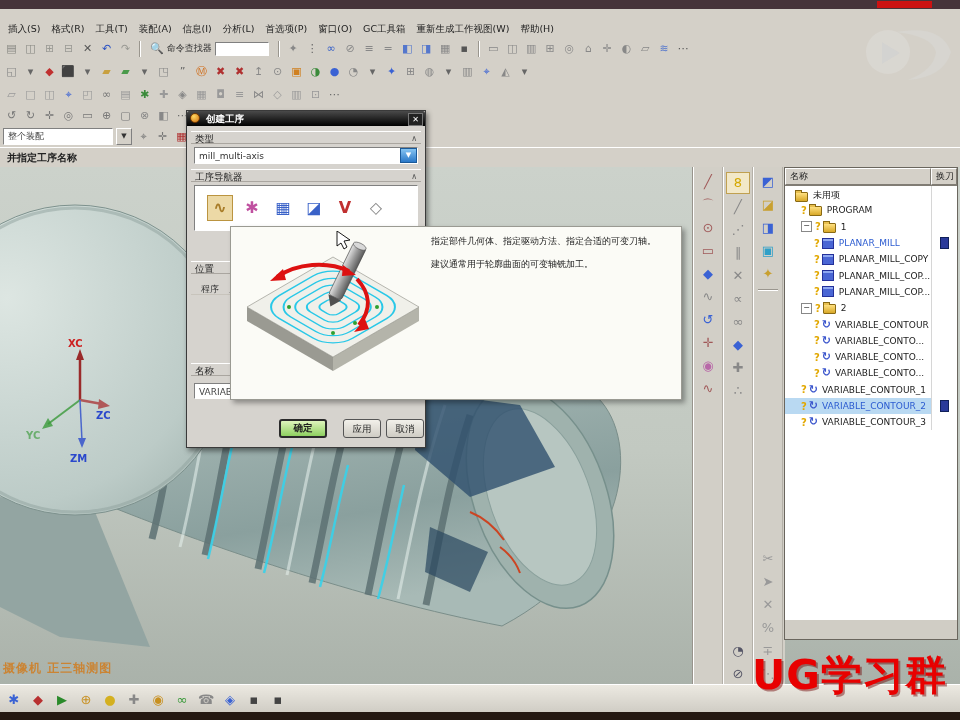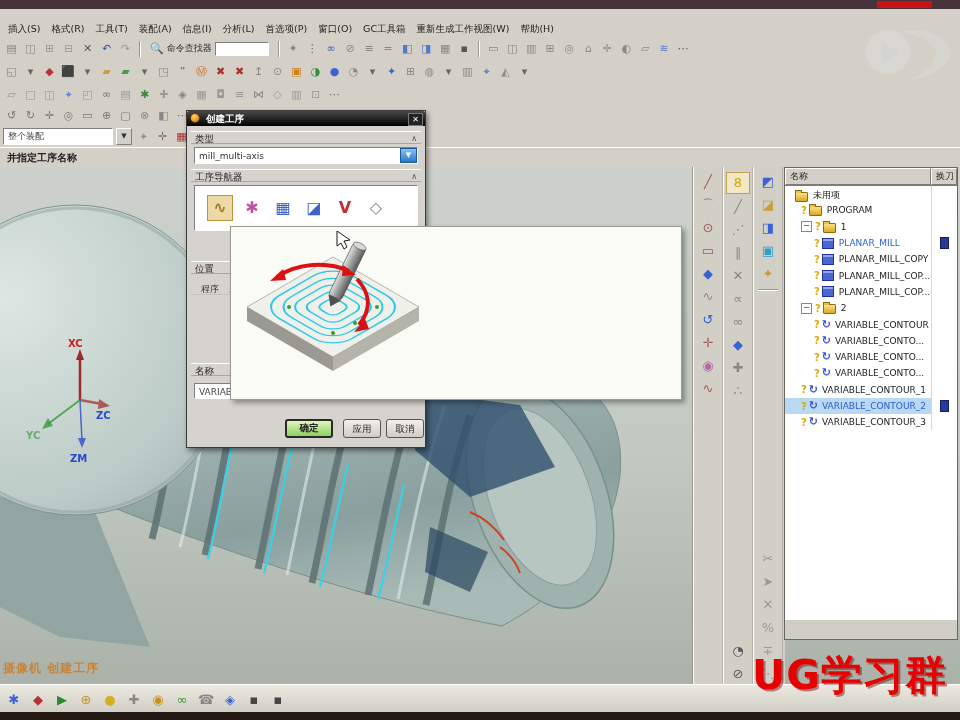--- a/index.html
+++ b/index.html
@@ -100,21 +100,21 @@
     align-items:center;gap:7px;padding-left:12px;box-sizing:border-box}
   #subtype-box .tbico{width:24px;height:24px;line-height:24px;font-size:16px;font-weight:bold}
   #subtype-box .tbico.sel{background:#ecd9a6;border:1px solid #bb9440}
   .locrow{position:relative;font-size:9px;color:#333;height:17px;line-height:17px;padding-left:10px;
     border-bottom:1px solid #c8c4bc}
   #locrows{position:absolute;left:4px;top:166px;width:230px}
   #name-field{position:absolute;left:7px;top:272px;width:224px;height:16px;background:#fff;font-size:9px;
     color:#444;line-height:16px;padding-left:4px;box-sizing:border-box}
   .dbtn{position:absolute;top:308px;height:19px;font-size:9.5px;color:#222;text-align:center;line-height:17px;
     border-radius:3px;border:1px solid #555;background:linear-gradient(#f2f0ea,#cfccc4);box-sizing:border-box;cursor:default}
-  #btn-ok{left:98px;width:48px;background:linear-gradient(#def5bc,#8ed060);border:2px solid #2a2a2a;line-height:14px;font-weight:bold}
+  #btn-ok{left:92px;width:48px;background:linear-gradient(#def5bc,#8ed060);border:2px solid #2a2a2a;line-height:14px;font-weight:bold}
   #btn-apply{left:156px;width:38px}
   #btn-cancel{left:199px;width:38px}
 
   
   #tip{left:230px;top:226px;width:450px;height:172px;background:#fbfbf6;border:1px solid #9a9a92;
     box-shadow:3px 3px 5px rgba(0,0,0,.35);z-index:30}
   #tip-img{position:absolute;left:6px;top:4px}
   #tip-text{position:absolute;left:200px;top:8px;width:240px}
   #tip-title{font-size:10px;font-weight:bold;color:#111;margin-bottom:8px}
   .tip-p{font-size:9px;color:#222;line-height:1.55;margin-bottom:9px}
@@ -335,21 +335,21 @@
         <line x1="80" y1="233" x2="48" y2="257" stroke="#3a9a3a" stroke-width="2" opacity="0.8"></line>
         <polygon points="42,262 53,259 48,251" fill="#3a9a3a" opacity="0.8"></polygon>
         <line x1="80" y1="233" x2="82" y2="274" stroke="#4a66cc" stroke-width="1.5"></line>
         <polygon points="82,281 78,271 86,271" fill="#4a66cc"></polygon>
         <text x="68" y="180" font-size="10" font-weight="bold" fill="#cc2020">XC</text>
         <text x="96" y="252" font-size="10" font-weight="bold" fill="#2a48cc">ZC</text>
         <text x="26" y="272" font-size="10" font-weight="bold" fill="#3a9a3a" opacity="0.65">YC</text>
         <text x="70" y="295" font-size="10" font-weight="bold" fill="#2a48cc">ZM</text>
       </g>
     </svg>
-    <div class="abs" id="view-label">摄像机 创建工序</div>
+    <div class="abs" id="view-label">摄像机 正三轴测图</div>
   </div>
 
   <svg class="abs" id="vwatermark" width="100" height="66" viewBox="0 0 100 66">
     <circle cx="32" cy="30" r="22" fill="#eef0f2" opacity="0.5"></circle>
     <path d="M 40 10 Q 85 2 95 30 Q 88 55 52 58 Q 78 48 80 30 Q 76 14 40 10 Z" fill="#dfe3e8" opacity="0.55"></path>
     <polygon points="26,20 26,42 44,31" fill="#cdd3da" opacity="0.7"></polygon>
   </svg>
 
   <div class="abs" id="rtools">
     <div class="vcol">
@@ -603,20 +603,22 @@
         <ellipse cx="96" cy="9" rx="7" ry="3" fill="#d8d8d8" stroke="#555" stroke-width="0.6"></ellipse>
       </g>
       <path d="M 40 46 C 60 32 90 30 112 40" stroke="#dd1111" stroke-width="4" fill="none"></path>
       <polygon points="33,50 46,38 49,49" fill="#dd1111"></polygon>
       <polygon points="119,44 106,34 105,45" fill="#dd1111"></polygon>
       <path d="M 120 48 C 133 62 135 78 122 94" stroke="#dd1111" stroke-width="4" fill="none"></path>
       <polygon points="117,101 128,88 132,98" fill="#dd1111"></polygon>
       <polygon points="100,0 100,15 104,12 107,18 110,16 107,10 113,9" fill="#fff" stroke="#000" stroke-width="0.9"></polygon>
     </svg>
     <div id="tip-text">
+      <div class="tip-p">指定部件几何体、指定驱动方法、指定合适的可变刀轴。</div>
+      <div class="tip-p">建议通常用于轮廓曲面的可变轴铣加工。</div>
     </div>
   </div>
 
   <div class="abs" id="bottombar">
       <span class="tbico" style="color: rgb(58, 98, 212);">✱</span>
       <span class="tbico" style="color: rgb(184, 48, 48);">◆</span>
       <span class="tbico" style="color: rgb(42, 138, 42);">▶</span>
       <span class="tbico" style="color: rgb(200, 144, 32);">⊕</span>
       <span class="tbico" style="color: rgb(212, 176, 32);">●</span>
       <span class="tbico" style="color: rgb(136, 136, 136);">✚</span>

